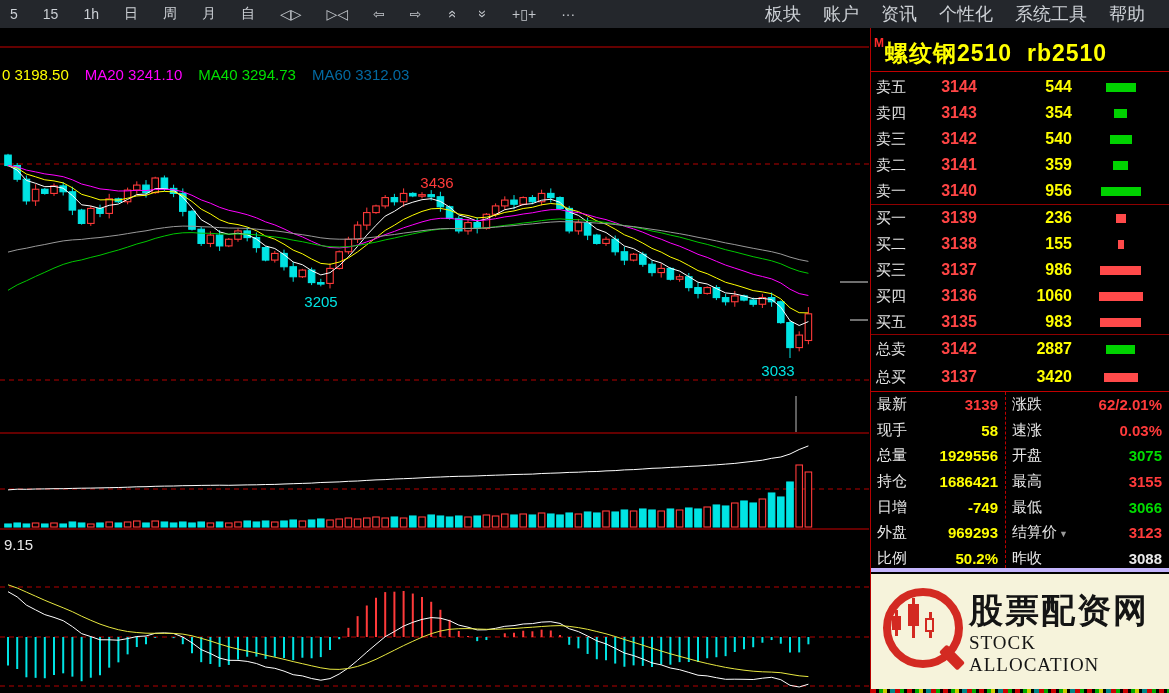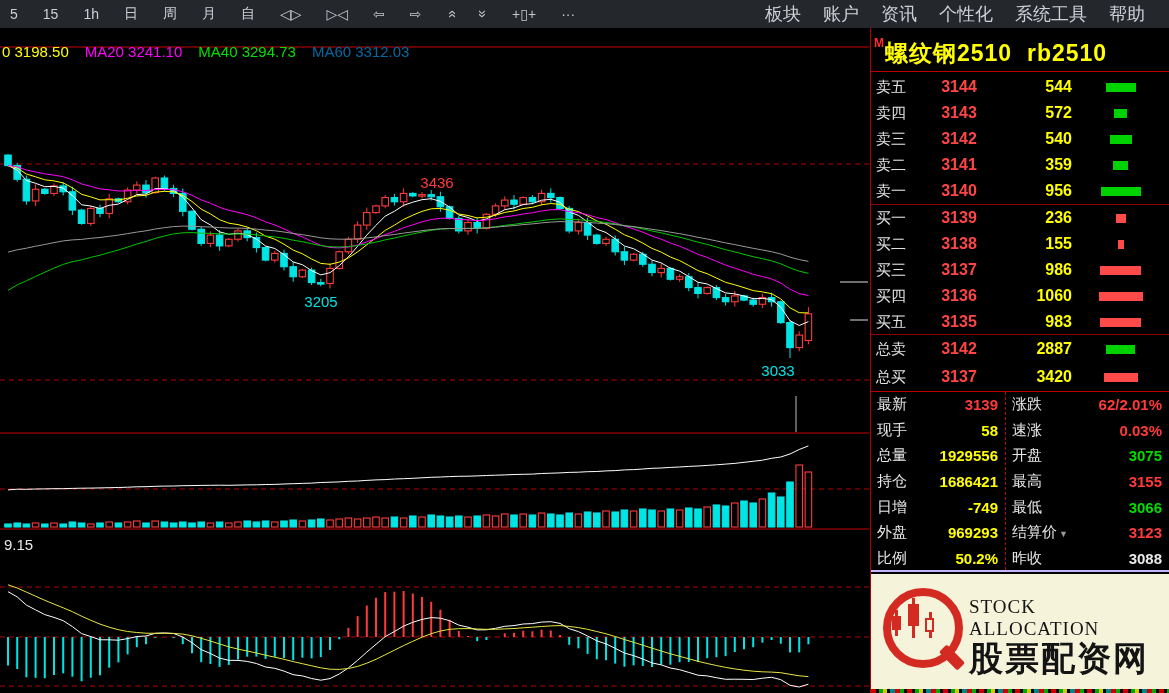--- a/index.html
+++ b/index.html
@@ -10,42 +10,42 @@
            display:flex;align-items:center;z-index:5;color:#cdd1d6;font-size:14px;}
   #tb-left{display:flex;align-items:center;gap:25px;padding-left:10px;}
   #tb-left .tbi{cursor:default;}
   .tb-icon{font-size:14px;color:#c3c7cc;display:inline-block;}
   .rot-up{transform:rotate(-90deg);display:inline-block;}
   .rot-down{transform:rotate(90deg);display:inline-block;}
   #tb-right{margin-left:auto;display:flex;gap:22px;padding-right:24px;font-size:18px;}
   
   #chart-svg{position:absolute;left:0;top:0;z-index:1;}
   
-  #ma-labels{position:absolute;left:2px;top:43px;z-index:3;display:flex;gap:16px;
+  #ma-labels{position:absolute;left:2px;top:66px;z-index:3;display:flex;gap:16px;
              font-size:15px;white-space:nowrap;}
   
   #panel{position:absolute;left:870px;top:28px;width:299px;height:665px;background:#000;
          border-left:1px solid #b40000;z-index:4;box-sizing:border-box;}
   #quote-title{position:absolute;left:0;top:8px;width:100%;height:36px;
                border-bottom:1px solid #c00000;box-sizing:border-box;}
   #m-badge{position:absolute;left:3px;top:0;color:#ff2d2d;font-size:12px;font-weight:bold;}
   #quote-name{position:absolute;left:14px;top:2px;color:#ffff00;font-size:23px;font-weight:bold;
               letter-spacing:1px;white-space:nowrap;}
   .ob-block{position:absolute;left:0;width:100%;}
   .ob-row{height:26px;display:flex;align-items:center;}
   .ob-label{width:50px;padding-left:5px;color:#e2e2e2;font-size:15px;}
   .ob-price{width:66px;text-align:center;color:#ff4545;font-size:16px;font-weight:bold;}
   .ob-vol{width:80px;text-align:right;color:#ffff00;font-size:16px;font-weight:bold;}
   .ob-barzone{flex:1;display:flex;justify-content:center;align-items:center;}
   .ob-bar{height:9px;}
   #asks{top:46px;}
   #bids{top:176px;border-top:1px solid #8f0000;}
   #totals{top:306px;border-top:1px solid #8f0000;border-bottom:1px solid #c00000;box-sizing:border-box;height:58px;}
   #totals .ob-row{height:28px;}
-  #stats{top:364px;height:180px;display:flex;border-bottom:2px solid #c4b5fd;box-sizing:border-box;}
+  #stats{top:364px;height:180px;display:flex;border-bottom:4px solid #c4b5fd;box-sizing:border-box;}
   #stats-left{width:135px;border-right:1px dashed #c00000;box-sizing:border-box;}
   #stats-right{flex:1;}
   .st-row{height:25.6px;display:flex;align-items:center;}
   .st-label{color:#e8e8e8;font-size:15px;padding-left:6px;white-space:nowrap;}
   .st-label .dd{color:#9a9a9a;font-size:9px;margin-left:2px;}
   .st-value{flex:1;text-align:right;font-size:15px;font-weight:bold;padding-right:7px;white-space:nowrap;}
   .c-red{color:#ff3b3b;} .c-yellow{color:#ffff00;} .c-green{color:#00dc00;} .c-white{color:#eaeaea;}
   
   #logo{position:absolute;left:0;top:546px;width:100%;height:119px;background:#f6f3db;
         display:flex;align-items:center;}
@@ -501,21 +501,21 @@
           <span class="ob-label">卖五</span>
           <span class="ob-price">3144</span>
           <span class="ob-vol">544</span>
           <span class="ob-barzone">
             <span class="ob-bar" style="width: 30px; background: rgb(0, 210, 0);"></span>
           </span>
         </div>
         <div class="ob-row">
           <span class="ob-label">卖四</span>
           <span class="ob-price">3143</span>
-          <span class="ob-vol">572</span>
+          <span class="ob-vol">354</span>
           <span class="ob-barzone">
             <span class="ob-bar" style="width: 13px; background: rgb(0, 210, 0);"></span>
           </span>
         </div>
         <div class="ob-row">
           <span class="ob-label">卖三</span>
           <span class="ob-price">3142</span>
           <span class="ob-vol">540</span>
           <span class="ob-barzone">
             <span class="ob-bar" style="width: 22px; background: rgb(0, 210, 0);"></span>
@@ -665,19 +665,19 @@
         <div id="logo-circle"></div>
         <div class="lc" style="left:16px;top:24px;width:3px;height:26px;"></div>
         <div class="lc" style="left:13px;top:30px;width:9px;height:14px;"></div>
         <div class="lc" style="left:33px;top:12px;width:3px;height:40px;"></div>
         <div class="lc" style="left:29px;top:18px;width:11px;height:22px;"></div>
         <div class="lc" style="left:50px;top:26px;width:3px;height:26px;"></div>
         <div class="lc" style="left:46px;top:32px;width:9px;height:14px;border:2px solid #d32a22;background:#f6f3db;box-sizing:border-box;"></div>
         <div id="logo-handle"></div>
       </div>
       <div id="logo-text">
+        <div id="logo-cn">股票配资网</div>
         <div id="logo-en">STOCK ALLOCATION</div>
-        <div id="logo-cn">股票配资网</div>
       </div>
       <div id="ticker-strip"></div>
     </div>
   </div>
 </div>
 
 </body></html>

